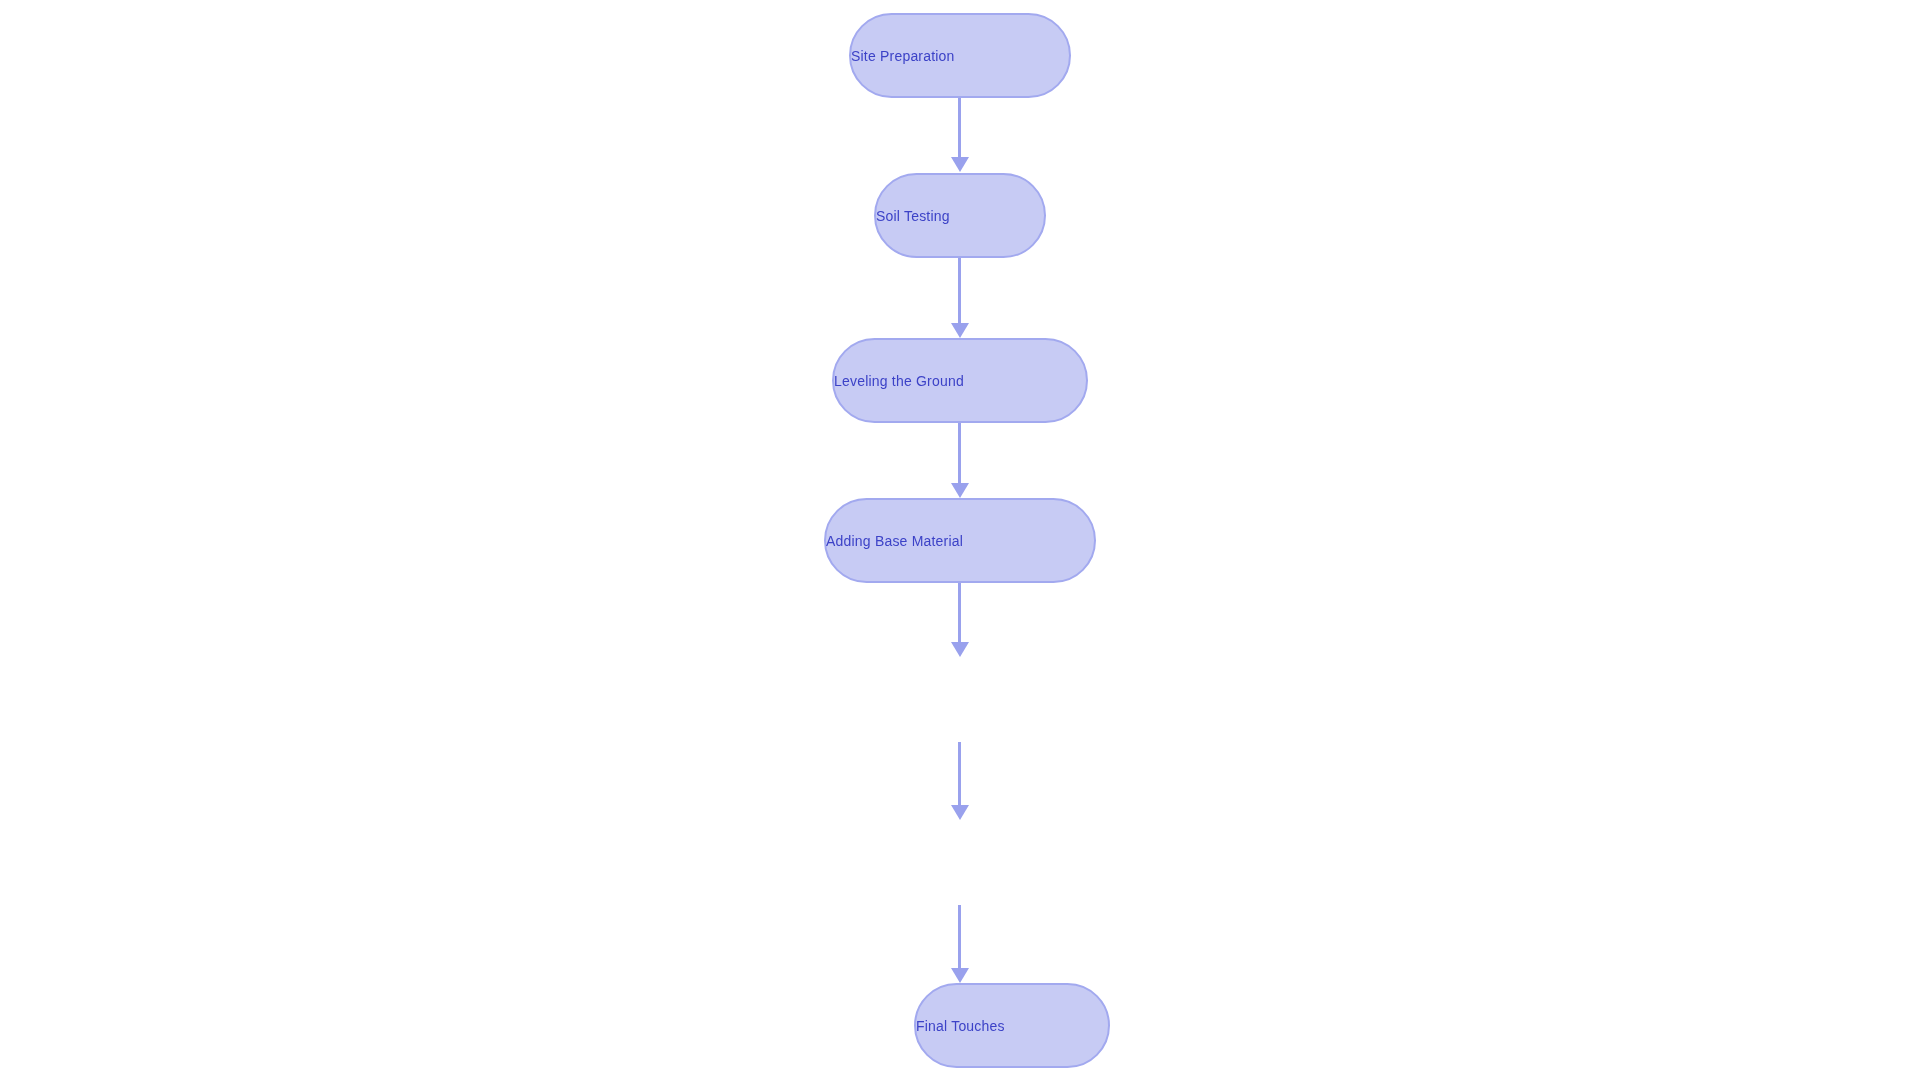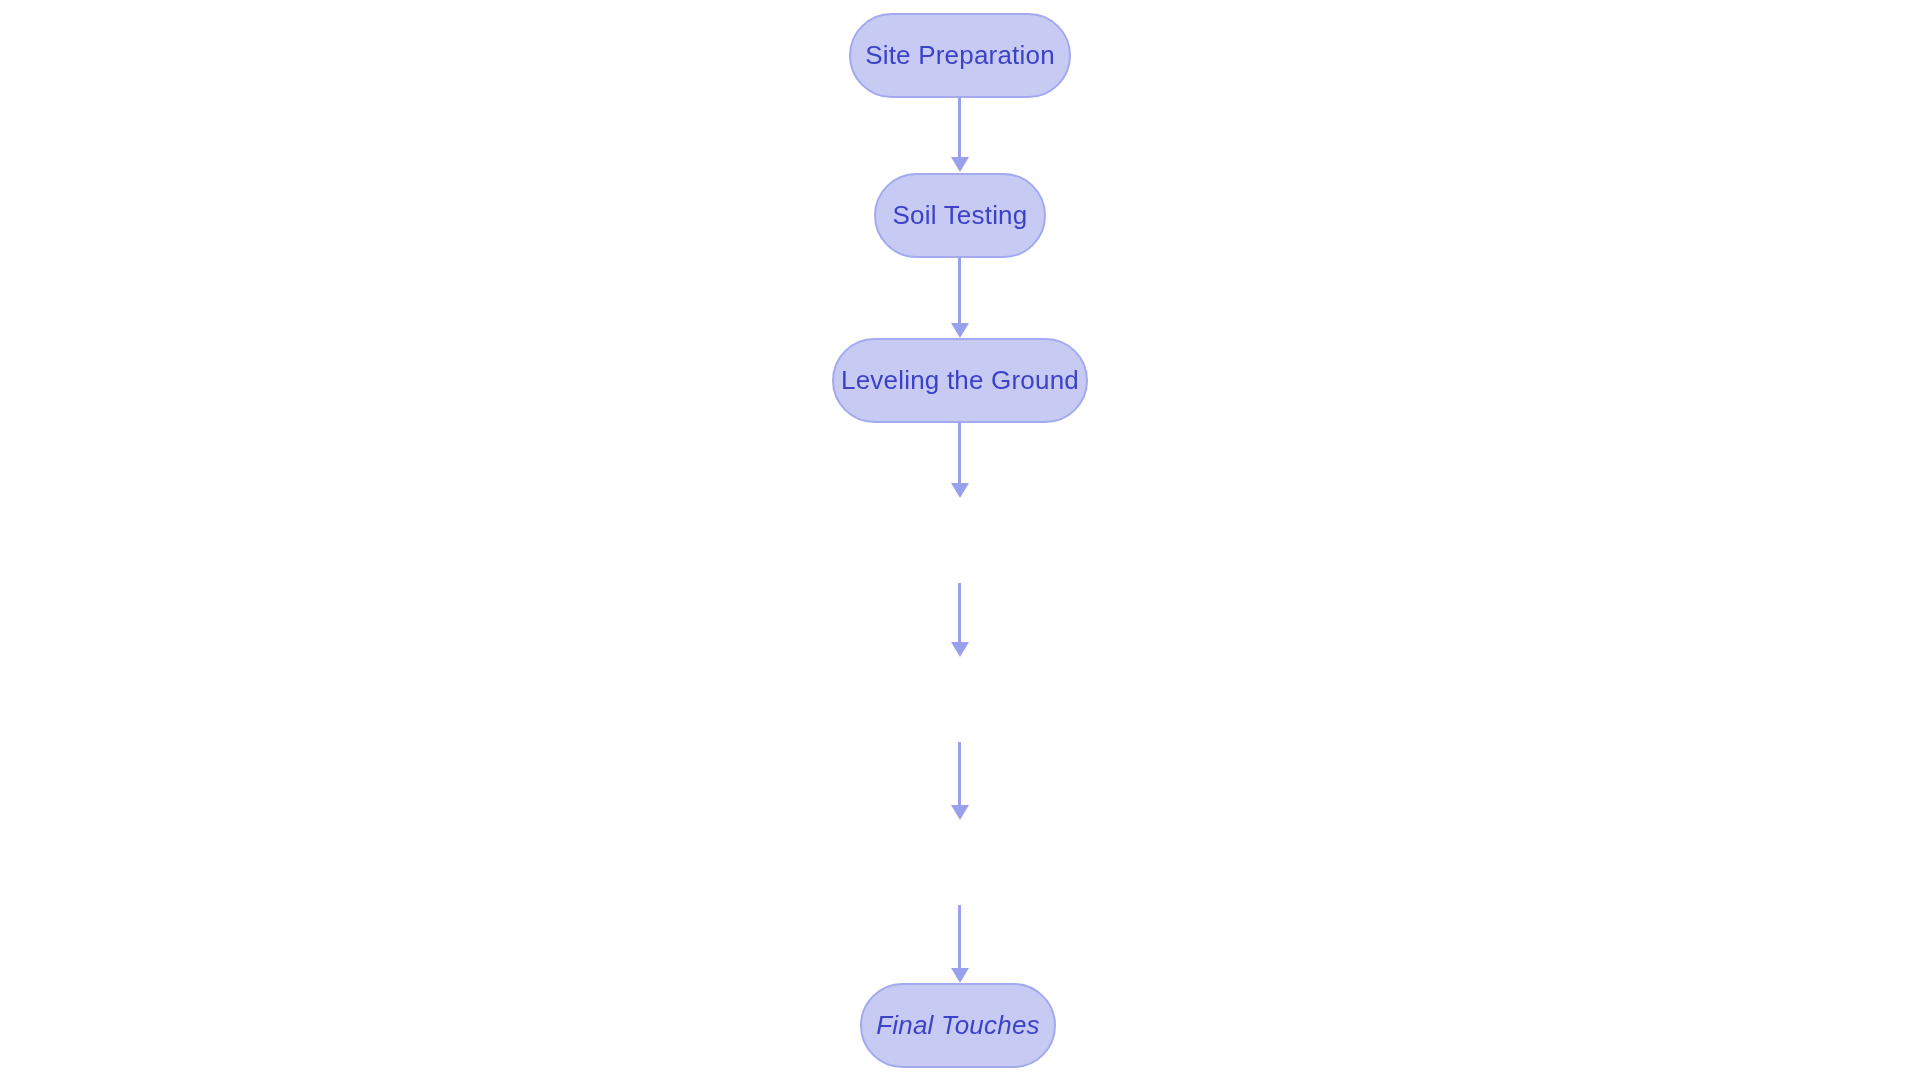--- a/index.html
+++ b/index.html
@@ -14,22 +14,21 @@
   .node {
     position: absolute;
     height: 85px;
     box-sizing: border-box;
     border-radius: 42.5px;
     background: var(--node-fill, #c7cbf4);
     border: 2px solid var(--node-border, #a2a9ef);
     color: var(--node-text, #3c42c7);
     display: flex;
     align-items: center;
-    justify-content: center;
-    font-size: 26px;
+    font-size: 14px;
     letter-spacing: 0.2px;
     white-space: nowrap;
   }
   .edge-line {
     position: absolute;
     left: 958px;
     width: 3px;
     background: var(--arrow, #99a1ed);
   }
   .edge-head {
@@ -52,24 +51,27 @@
   </div>
 
   <div class="node" style="top:173px; left:874px; width:172px;">
     <span>Soil Testing</span>
   </div>
 
   <div class="node" style="top:338px; left:832px; width:256px;">
     <span>Leveling the Ground</span>
   </div>
 
+  <div class="node" style="top:498px; left:824px; width:272px;">
+    <span>Adding Base Material</span>
+  </div>
 
 
 
-  <div class="node" style="top:983px; left:860px; width:196px;font-style:italic;">
+  <div class="node" style="top:983px; left:914px; width:196px;">
     <span>Final Touches</span>
   </div>
 
   <div>
     <div class="edge-line" style="top:98px;  height:59px;"></div>
     <div class="edge-head" style="top:157px;"></div>
   </div>
 
   <div>
     <div class="edge-line" style="top:258px; height:65px;"></div>

